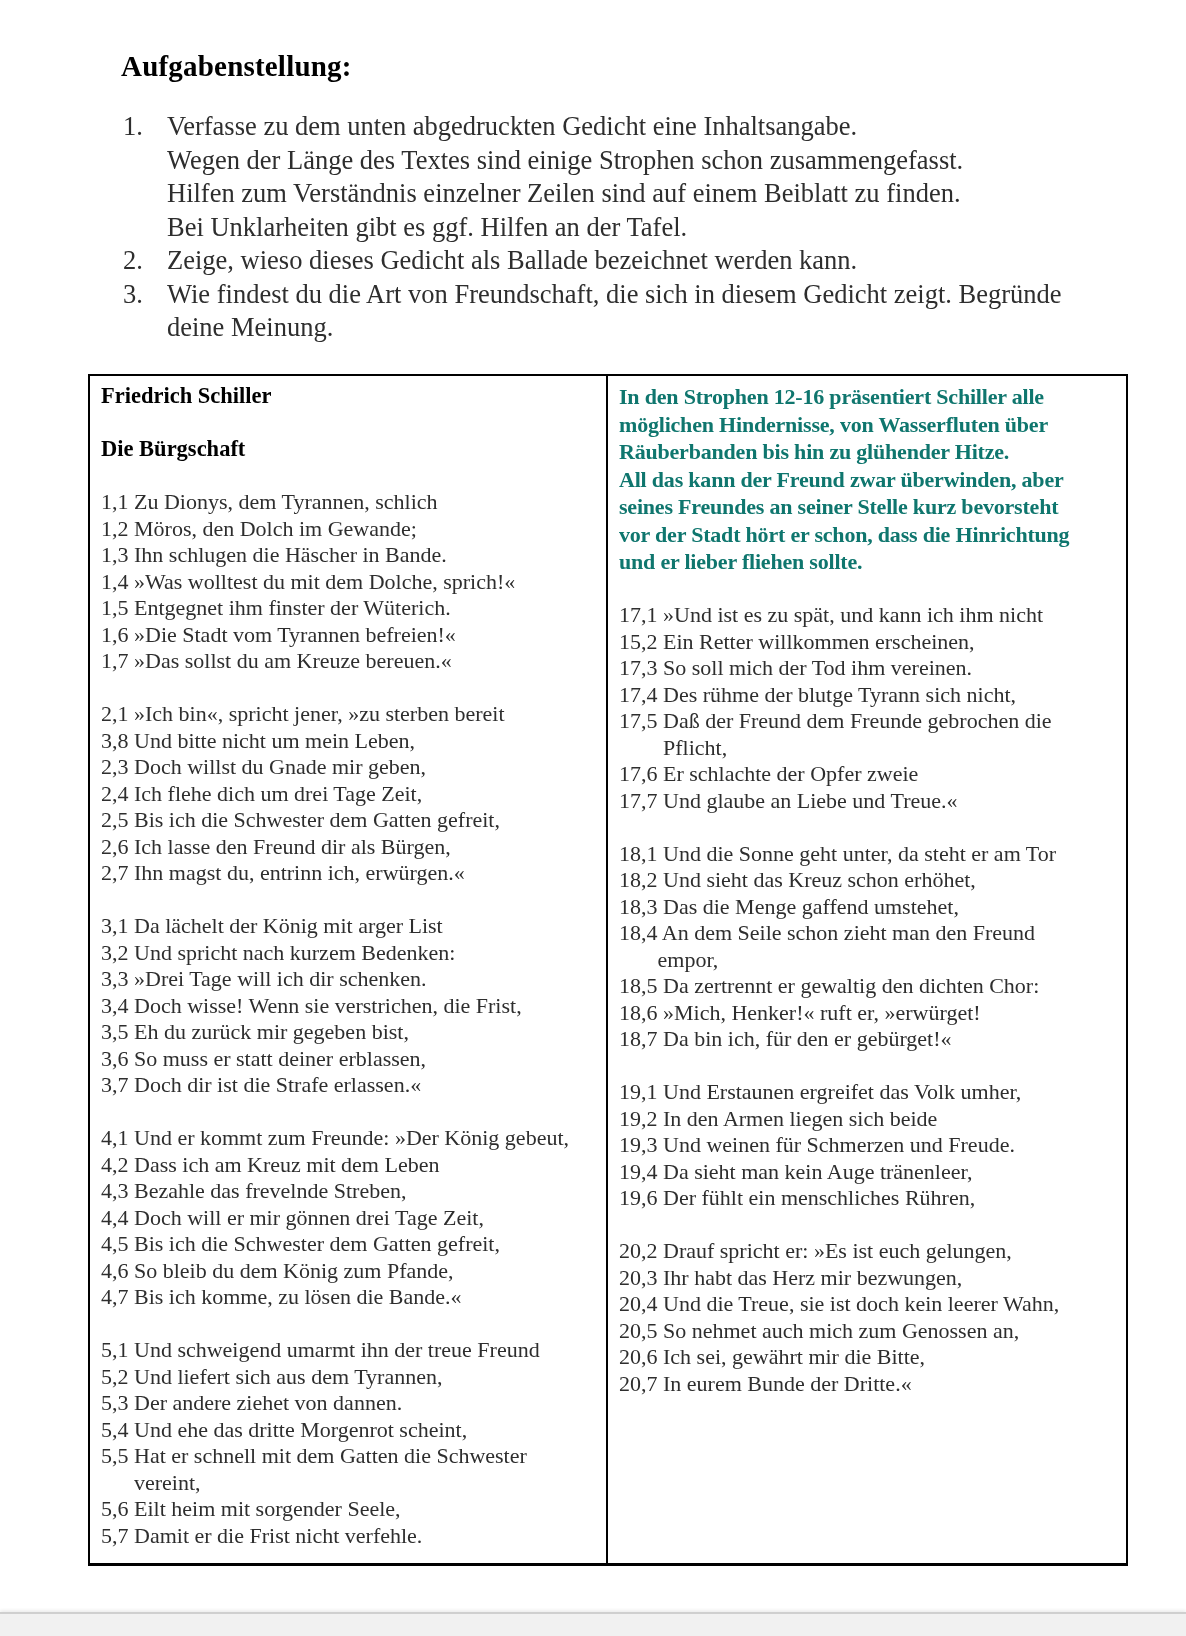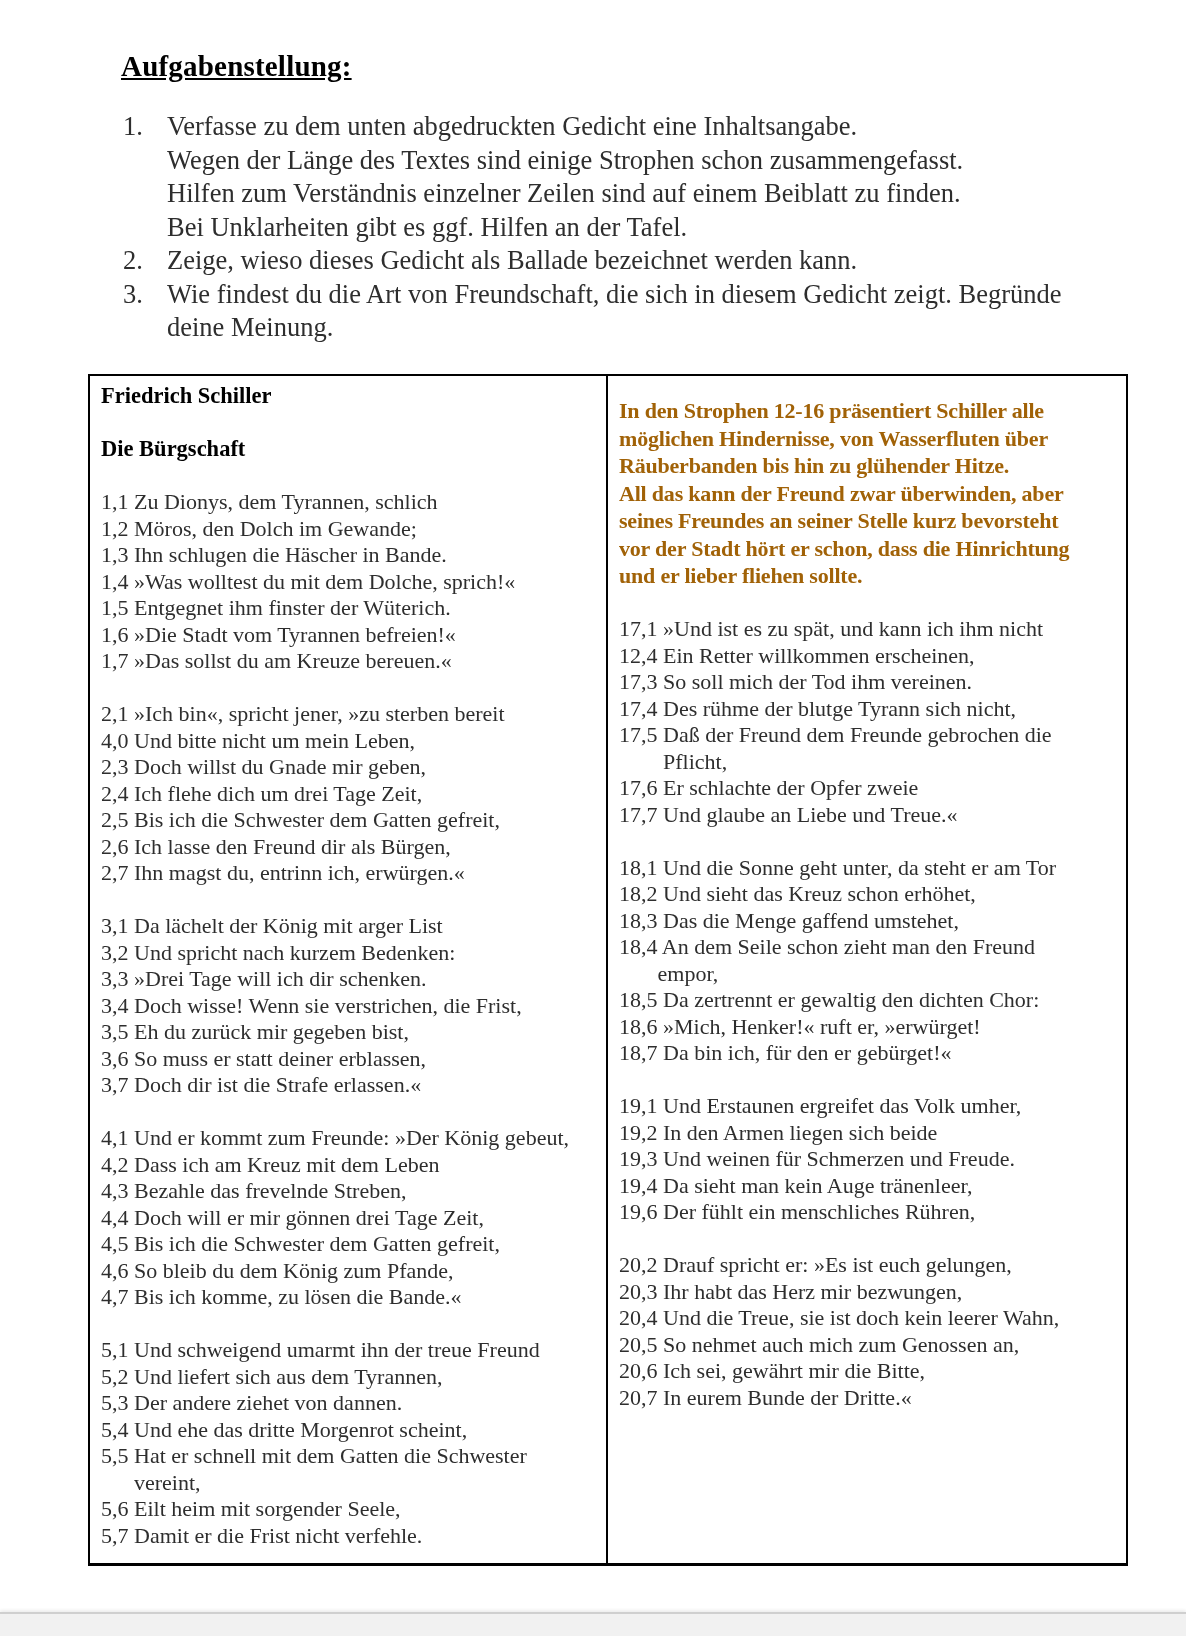--- a/index.html
+++ b/index.html
@@ -17,21 +17,20 @@
     font-family:"Liberation Serif","DejaVu Serif",serif;
     color:var(--ink);
     position:relative;
     overflow:hidden;
   }
   .page{position:absolute;inset:0;}
   .page-title{
     position:absolute;left:121px;top:50px;
     font-size:29px;font-weight:bold;color:#000;
     letter-spacing:0.2px;
-    text-decoration:underline;
   }
   .tasks{
     position:absolute;left:123px;top:110px;width:1000px;
     font-size:26.5px;line-height:33.5px;color:var(--ink-soft);
   }
   .task-row{display:flex;}
   .task-num{width:44px;flex:none;}
   .task-body{flex:1;}
   .poem-table{
     position:absolute;left:88px;top:374px;
@@ -51,25 +50,24 @@
   }
   .cell-left{border-right:2px solid var(--line);}
   .poem-author,.poem-title{
     font-weight:bold;color:#000;
     margin-bottom:26.5px;font-size:22.5px;
   }
   .stanza{margin-bottom:26.5px;margin-top:19px;}
   .stanza:last-child{margin-bottom:0;}
   .verse{white-space:pre-wrap;}
   .summary{
-    font-weight:bold;color:#a16207;
+    font-weight:bold;color:#0f766e;
     margin-bottom:26.5px;
     font-size:22px;line-height:27.5px;
     letter-spacing:-0.2px;
-    margin-top:14px;
   }
   .bottom-bar{
     position:absolute;left:0;right:0;bottom:0;height:22px;
     background:var(--bar-bg);
     border-top:2px solid var(--bar-line);
     box-shadow:0 -2px 3px rgba(0,0,0,0.07);
   }
 </style>
 </head>
 <body>
@@ -112,21 +110,21 @@
             <div class="verse">1,1 Zu Dionys, dem Tyrannen, schlich</div>
             <div class="verse">1,2 Möros, den Dolch im Gewande;</div>
             <div class="verse">1,3 Ihn schlugen die Häscher in Bande.</div>
             <div class="verse">1,4 »Was wolltest du mit dem Dolche, sprich!«</div>
             <div class="verse">1,5 Entgegnet ihm finster der Wüterich.</div>
             <div class="verse">1,6 »Die Stadt vom Tyrannen befreien!«</div>
             <div class="verse">1,7 »Das sollst du am Kreuze bereuen.«</div>
           </div>
           <div class="stanza">
             <div class="verse">2,1 »Ich bin«, spricht jener, »zu sterben bereit</div>
-            <div class="verse">4,0 Und bitte nicht um mein Leben,</div>
+            <div class="verse">3,8 Und bitte nicht um mein Leben,</div>
             <div class="verse">2,3 Doch willst du Gnade mir geben,</div>
             <div class="verse">2,4 Ich flehe dich um drei Tage Zeit,</div>
             <div class="verse">2,5 Bis ich die Schwester dem Gatten gefreit,</div>
             <div class="verse">2,6 Ich lasse den Freund dir als Bürgen,</div>
             <div class="verse">2,7 Ihn magst du, entrinn ich, erwürgen.«</div>
           </div>
           <div class="stanza">
             <div class="verse">3,1 Da lächelt der König mit arger List</div>
             <div class="verse">3,2 Und spricht nach kurzem Bedenken:</div>
             <div class="verse">3,3 »Drei Tage will ich dir schenken.</div>
@@ -162,21 +160,21 @@
           <div class="summary-line">möglichen Hindernisse, von Wasserfluten über</div>
           <div class="summary-line">Räuberbanden bis hin zu glühender Hitze.</div>
           <div class="summary-line">All das kann der Freund zwar überwinden, aber</div>
           <div class="summary-line">seines Freundes an seiner Stelle kurz bevorsteht</div>
           <div class="summary-line">vor der Stadt hört er schon, dass die Hinrichtung</div>
           <div class="summary-line">und er lieber fliehen sollte.</div>
         </div>
       <div id="right-stanzas">
           <div class="stanza">
             <div class="verse">17,1 »Und ist es zu spät, und kann ich ihm nicht</div>
-            <div class="verse">12,4 Ein Retter willkommen erscheinen,</div>
+            <div class="verse">15,2 Ein Retter willkommen erscheinen,</div>
             <div class="verse">17,3 So soll mich der Tod ihm vereinen.</div>
             <div class="verse">17,4 Des rühme der blutge Tyrann sich nicht,</div>
             <div class="verse">17,5 Daß der Freund dem Freunde gebrochen die</div>
             <div class="verse">        Pflicht,</div>
             <div class="verse">17,6 Er schlachte der Opfer zweie</div>
             <div class="verse">17,7 Und glaube an Liebe und Treue.«</div>
           </div>
           <div class="stanza">
             <div class="verse">18,1 Und die Sonne geht unter, da steht er am Tor</div>
             <div class="verse">18,2 Und sieht das Kreuz schon erhöhet,</div>

